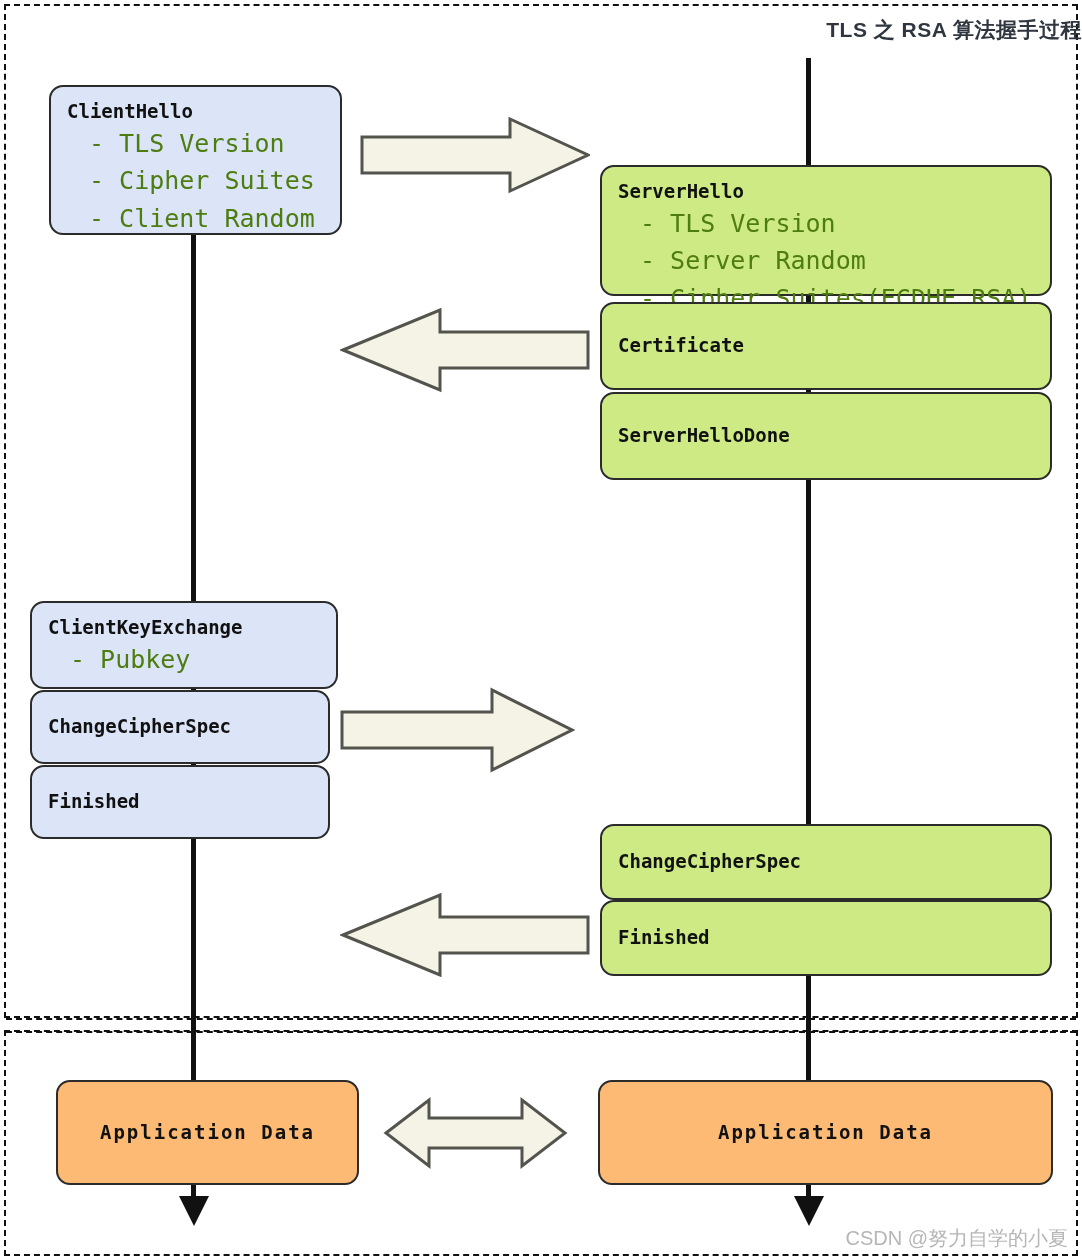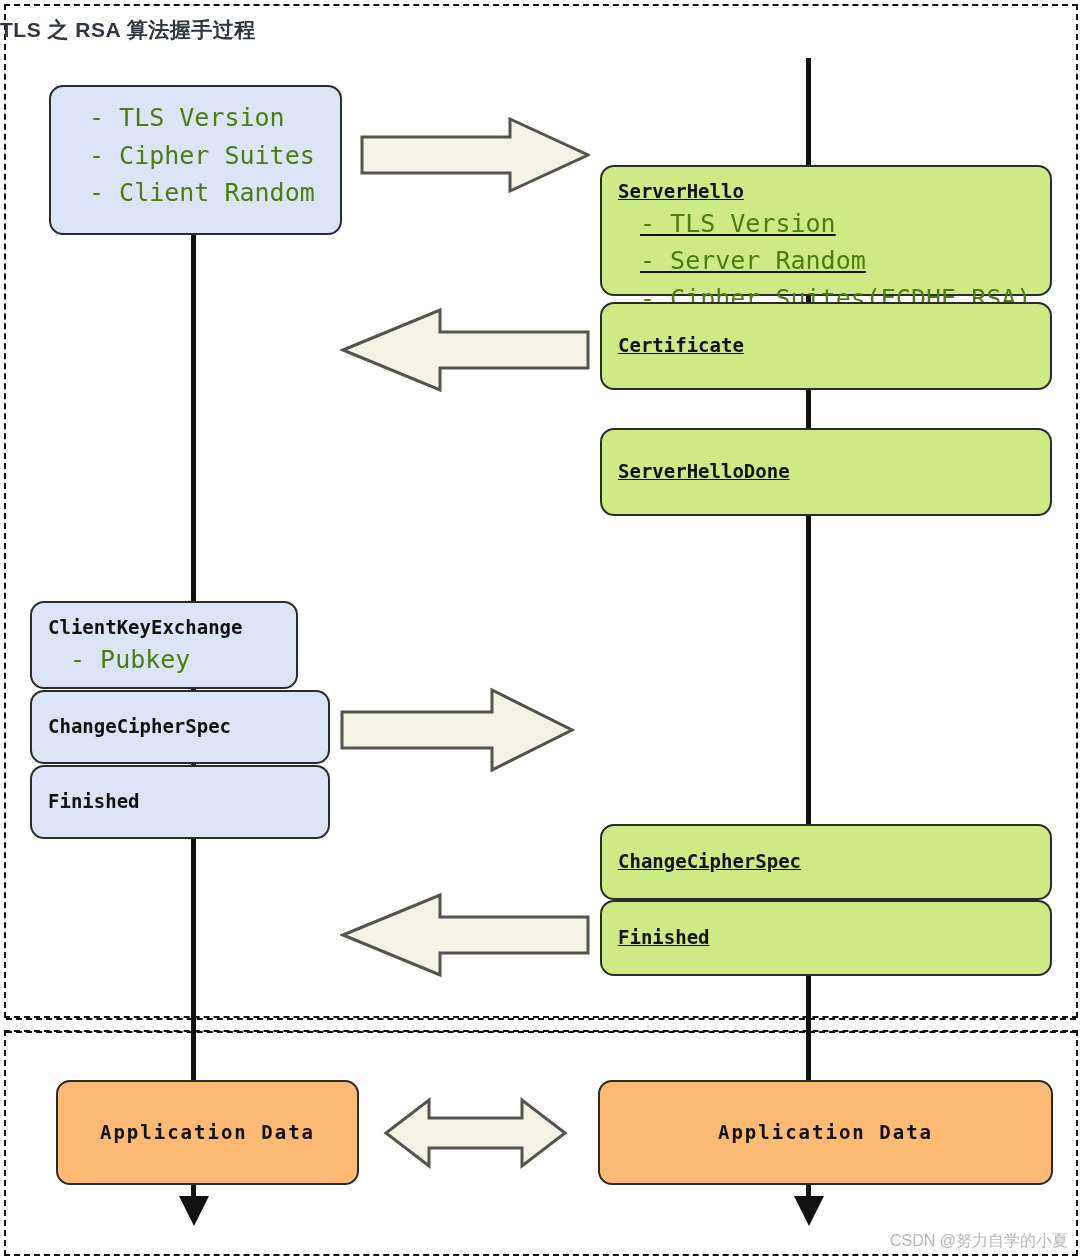--- a/index.html
+++ b/index.html
@@ -24,21 +24,21 @@
     pointer-events: none;
   }
   #frame-handshake { left: 4px; top: 4px; width: 1074px; height: 1014px; }
   #frame-appdata  { left: 4px; top: 1030px; width: 1074px; height: 226px; }
 
   
   #page-title {
     position: absolute;
     left: 0; top: 16px;
     width: 1082px;
-    text-align: left;
+    text-align: right;
     font-size: 21px;
     font-weight: bold;
     color: #2f3640;
     letter-spacing: 0.5px;
   }
 
   
   .lifeline {
     position: absolute;
     width: 5px;
@@ -61,21 +61,21 @@
   .msg-box {
     position: absolute;
     box-sizing: border-box;
     border: 2.5px solid #2b2b2b;
     border-radius: 14px;
     padding: 12px 16px;
     font-family: "DejaVu Sans Mono", "Liberation Mono", monospace;
     color: #111111;
   }
   .msg-box.blue   { background: #dbe5f7; }
-  .msg-box.green  { background: #cdea84; text-decoration: underline; }
+  .msg-box.green  { background: #cdea84; }
   .msg-box.orange { background: #fdba74; }
 
   .msg-title {
     font-size: 19px;
     font-weight: bold;
     line-height: 1.35;
     white-space: pre;
   }
   .msg-line {
     font-size: 25px;
@@ -90,22 +90,22 @@
     align-items: center;
     justify-content: center;
   }
   .msg-box.centered .msg-title { letter-spacing: 2px; }
   .msg-box.vcenter { display: flex; flex-direction: column; justify-content: center; }
 
   
   #box-client-hello        { left: 49px;  top: 85px;  width: 293px; height: 150px; }
   #box-server-hello        { left: 600px; top: 165px; width: 452px; height: 131px; }
   #box-certificate         { left: 600px; top: 302px; width: 452px; height: 88px;  }
-  #box-server-hello-done   { left: 600px; top: 392px; width: 452px; height: 88px; margin-top: 36px;  }
-  #box-client-key-exchange { left: 30px;  top: 601px; width: 268px; height: 88px;  }
+  #box-server-hello-done   { left: 600px; top: 392px; width: 452px; height: 88px;  }
+  #box-client-key-exchange { left: 30px;  top: 601px; width: 308px; height: 88px;  }
   #box-client-ccs          { left: 30px;  top: 690px; width: 300px; height: 74px;  }
   #box-client-finished     { left: 30px;  top: 765px; width: 300px; height: 74px;  }
   #box-server-ccs          { left: 600px; top: 824px; width: 452px; height: 76px;  }
   #box-server-finished     { left: 600px; top: 900px; width: 452px; height: 76px;  }
   #box-appdata-client      { left: 56px;  top: 1080px; width: 303px; height: 105px; }
   #box-appdata-server      { left: 598px; top: 1080px; width: 455px; height: 105px; }
 
   
   .block-arrow { position: absolute; }
   .block-arrow svg { display: block; }
@@ -124,21 +124,21 @@
     border-top: 2.5px dashed #111111;
   }
   #divider-top    { top: 1018px; }
   #divider-bottom { top: 1031px; }
 
   
   #watermark {
     position: absolute;
     right: 14px;
     bottom: 8px;
-    font-size: 16px;
+    font-size: 20px;
     color: #b6b6b6;
     font-family: "Liberation Sans", sans-serif;
     white-space: nowrap;
   }
 </style>
 </head>
 <body>
 
 <div id="canvas">
 
@@ -146,20 +146,21 @@
   <div class="dashed-frame" id="frame-appdata"></div>
 
   <div id="page-title">TLS 之 RSA 算法握手过程</div>
 
   <div class="lifeline" id="lifeline-client"></div>
   <div class="lifeline" id="lifeline-server"></div>
   <div class="lifeline-arrowhead" id="arrowhead-client"></div>
   <div class="lifeline-arrowhead" id="arrowhead-server"></div>
 
   <div class="msg-box blue" id="box-client-hello">
+    <div class="msg-title">ClientHello</div>
     <div class="msg-line">- TLS Version</div>
     <div class="msg-line">- Cipher Suites</div>
     <div class="msg-line">- Client Random</div>
   </div>
 
   <div class="msg-box green" id="box-server-hello">
     <div class="msg-title">ServerHello</div>
     <div class="msg-line">- TLS Version</div>
     <div class="msg-line">- Server Random</div>
     <div class="msg-line">- Cipher Suites(ECDHE_RSA)</div>

